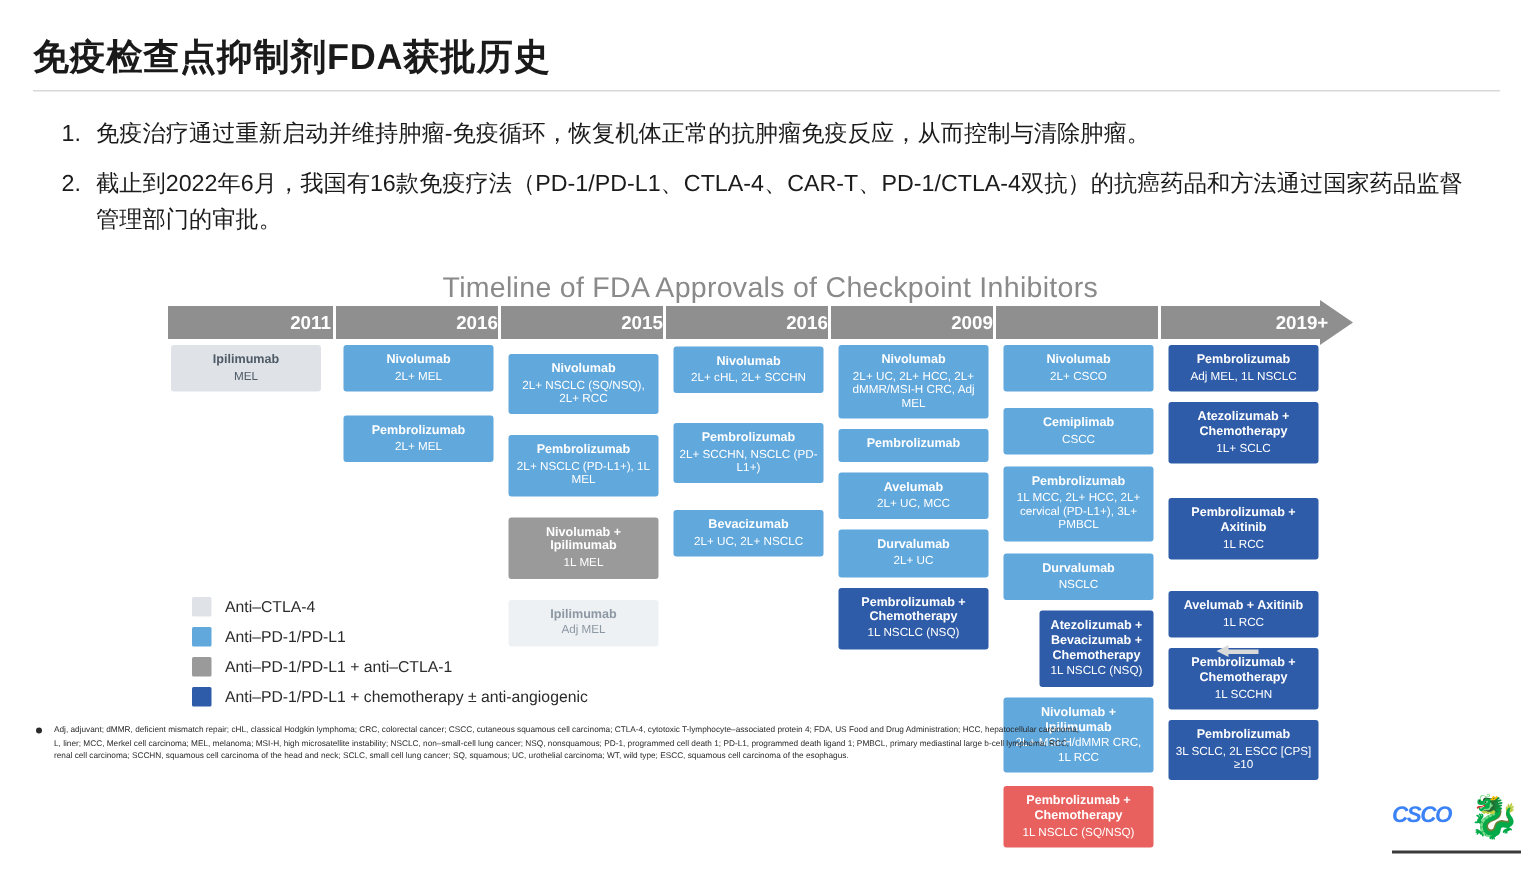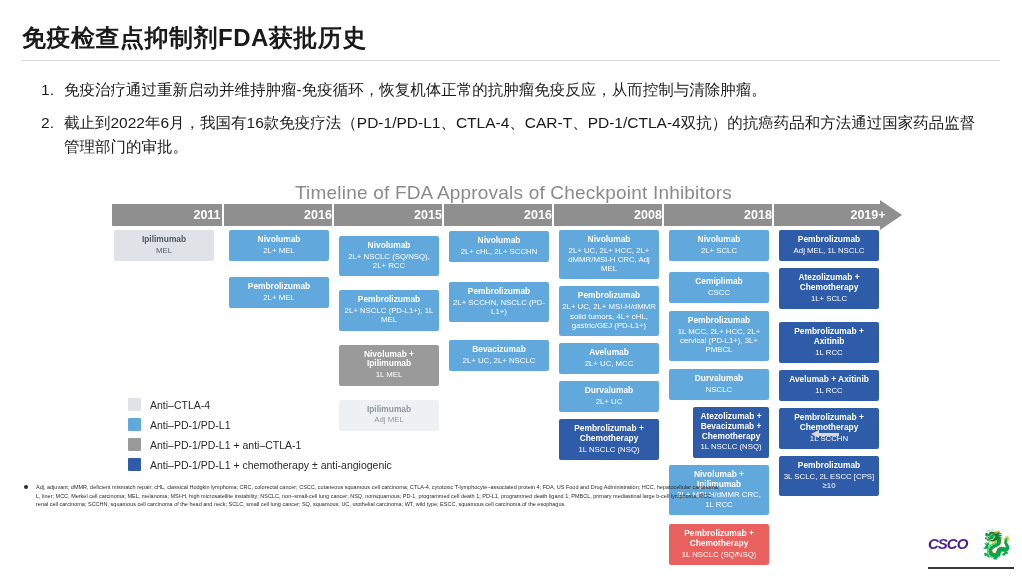--- a/index.html
+++ b/index.html
@@ -44,21 +44,21 @@
   .legend-row{display:flex;align-items:center;margin-bottom:7px;font-size:10.5px;color:#2a2a2a;}
   .swatch{width:13px;height:13px;margin-right:9px;flex:none;border-radius:1px;}
 
   
   .footnote{position:absolute;left:22px;top:483px;width:700px;font-size:5.5px;color:#2a2a2a;line-height:1.55;}
   .footnote .dot{position:absolute;left:2px;top:2px;width:4px;height:4px;background:#2b2b2b;border-radius:50%;}
   .footnote .ftext{margin-left:14px;}
 
   
   .logo{position:absolute;right:6px;bottom:4px;width:88px;height:46px;}
-  .logo .lt{position:absolute;left:0;top:4px;font-size:15px;font-weight:bold;font-style:italic;color:#4c1d95;letter-spacing:-1px;}
+  .logo .lt{position:absolute;left:0;top:4px;font-size:15px;font-weight:bold;font-style:italic;color:#3b82f6;letter-spacing:-1px;}
   .logo .dragon{position:absolute;right:2px;top:0px;font-size:28px;color:#6d6d6d;line-height:1;}
   .logo .lrule{position:absolute;left:0;bottom:8px;width:86px;height:2px;background:#3a3a3a;}
 
   .arrow-mark{position:absolute;left:699px;top:248px;width:28px;height:9px;}
   .arrow-mark .shaft{position:absolute;left:6px;top:3px;width:22px;height:3px;background:#d9d9d9;}
   .arrow-mark .head{position:absolute;left:0;top:0;width:0;height:0;border-top:4.5px solid transparent;border-bottom:4.5px solid transparent;border-right:8px solid #d9d9d9;}
 </style>
 </head>
 <body>
 
@@ -82,22 +82,21 @@
     <div class="fig-title">Timeline of FDA Approvals of Checkpoint Inhibitors</div>
 
     <div class="axis">
       <div class="bar"></div>
       <div class="arrow"></div>
 
       <div class="seg" style="left:0px;width:110px;">2011</div>
       <div class="seg" style="left:112px;width:108px;">2016</div>
       <div class="seg" style="left:222px;width:108px;">2015</div>
       <div class="seg" style="left:332px;width:108px;">2016</div>
-      <div class="seg" style="left:442px;width:108px;">2008</div>
-      <div class="seg" style="left:552px;width:108px;">2018</div>
+      <div class="seg" style="left:442px;width:108px;">2009</div>
       <div class="seg" style="left:662px;width:108px;">2019+</div>
 
       <div class="sep" style="left:110px;"></div>
       <div class="sep" style="left:220px;"></div>
       <div class="sep" style="left:330px;"></div>
       <div class="sep" style="left:440px;"></div>
       <div class="sep" style="left:550px;"></div>
       <div class="sep" style="left:660px;"></div>
     </div>
 
@@ -153,40 +152,39 @@
       </div>
     </div>
 
     <div class="col" style="left:447px;">
       <div class="card c-pd1">
         <b>Nivolumab</b>
         <span class="sub">2L+ UC, 2L+ HCC, 2L+ dMMR/MSI-H CRC, Adj MEL</span>
       </div>
       <div class="card c-pd1" style="margin-top:7px;">
         <b>Pembrolizumab</b>
-        <span class="sub">2L+ UC, 2L+ MSI-H/dMMR solid tumors, 4L+ cHL, gastric/GEJ (PD-L1+)</span>
       </div>
       <div class="card c-pd1" style="margin-top:7px;">
         <b>Avelumab</b>
         <span class="sub">2L+ UC, MCC</span>
       </div>
       <div class="card c-pd1" style="margin-top:7px;">
         <b>Durvalumab</b>
         <span class="sub">2L+ UC</span>
       </div>
       <div class="card c-chemo" style="margin-top:7px;">
         <b>Pembrolizumab + Chemotherapy</b>
         <span class="sub">1L NSCLC (NSQ)</span>
       </div>
     </div>
 
     <div class="col" style="left:557px;">
       <div class="card c-pd1">
         <b>Nivolumab</b>
-        <span class="sub">2L+ SCLC</span>
+        <span class="sub">2L+ CSCO</span>
       </div>
       <div class="card c-pd1" style="margin-top:11px;">
         <b>Cemiplimab</b>
         <span class="sub">CSCC</span>
       </div>
       <div class="card c-pd1" style="margin-top:8px;">
         <b>Pembrolizumab</b>
         <span class="sub">1L MCC, 2L+ HCC, 2L+ cervical (PD-L1+), 3L+ PMBCL</span>
       </div>
       <div class="card c-pd1" style="margin-top:8px;">
@@ -209,25 +207,25 @@
 
     <div class="col" style="left:667px;">
       <div class="card c-chemo">
         <b>Pembrolizumab</b>
         <span class="sub">Adj MEL, 1L NSCLC</span>
       </div>
       <div class="card c-chemo" style="margin-top:7px;">
         <b>Atezolizumab + Chemotherapy</b>
         <span class="sub">1L+ SCLC</span>
       </div>
-      <div class="card c-chemo" style="margin-top:13px;">
+      <div class="card c-chemo" style="margin-top:23px;">
         <b>Pembrolizumab + Axitinib</b>
         <span class="sub">1L RCC</span>
       </div>
-      <div class="card c-chemo" style="margin-top:7px;">
+      <div class="card c-chemo" style="margin-top:21px;">
         <b>Avelumab + Axitinib</b>
         <span class="sub">1L RCC</span>
       </div>
       <div class="card c-chemo" style="margin-top:7px;">
         <b>Pembrolizumab + Chemotherapy</b>
         <span class="sub">1L SCCHN</span>
       </div>
       <div class="card c-chemo" style="margin-top:7px;">
         <b>Pembrolizumab</b>
         <span class="sub">3L SCLC, 2L ESCC [CPS] ≥10</span>

